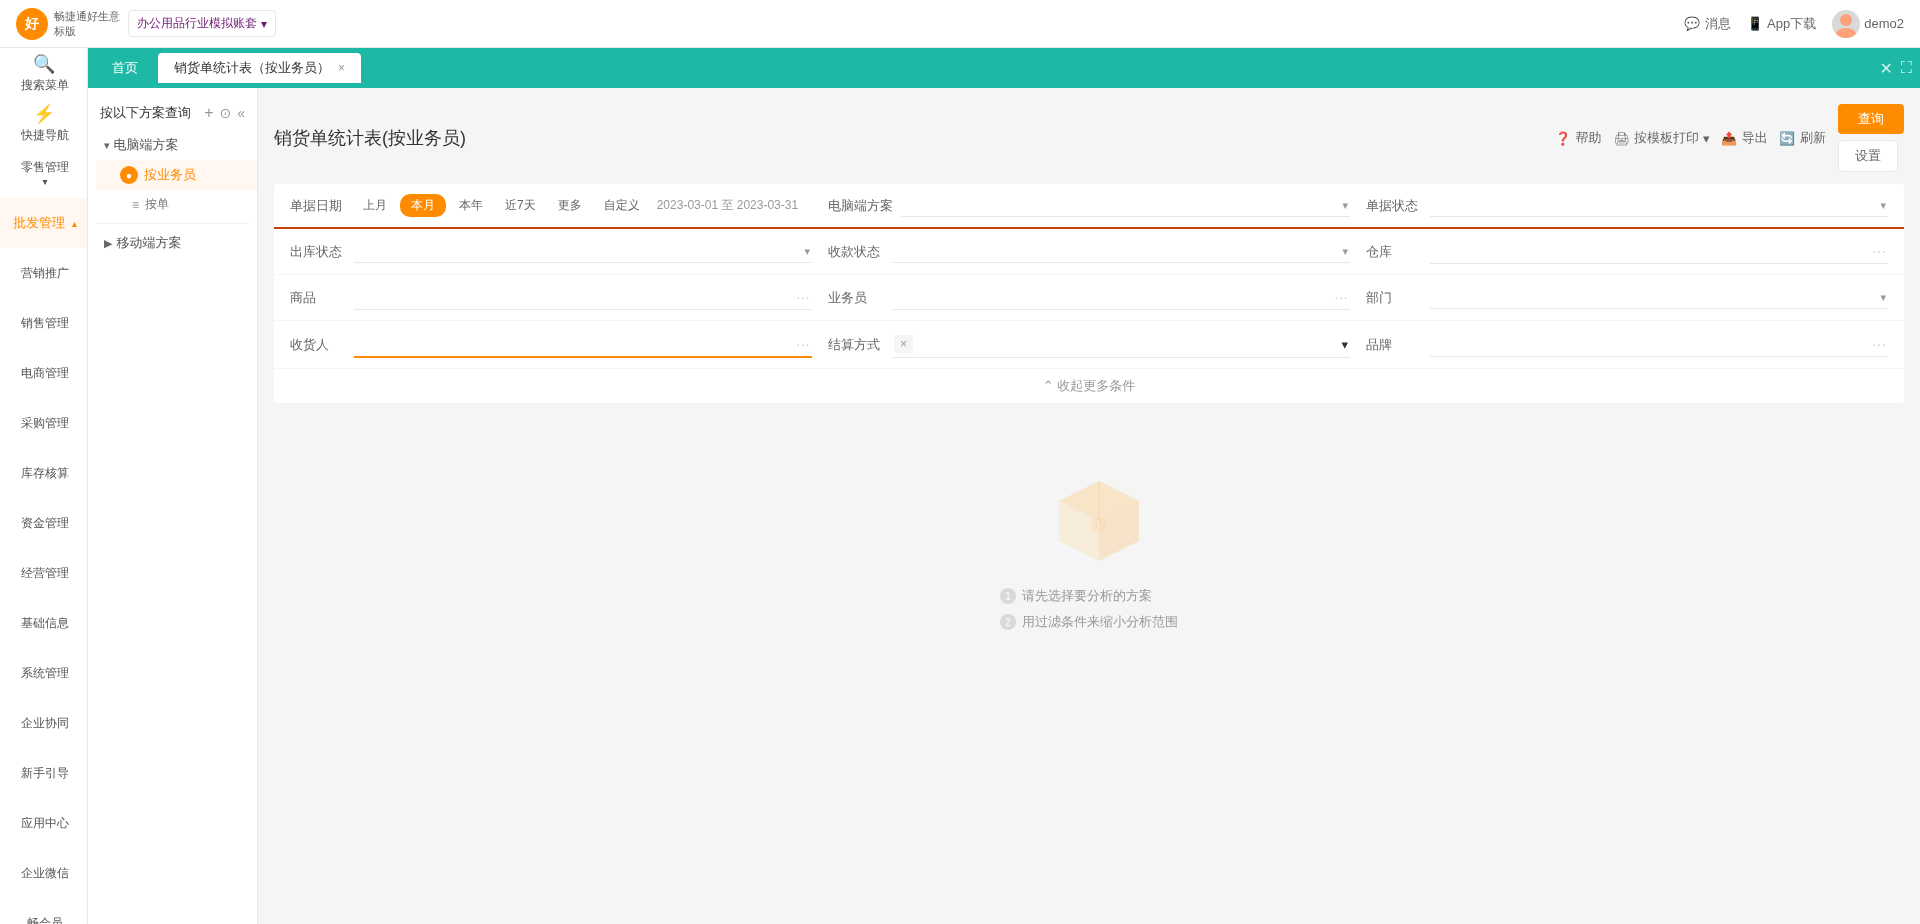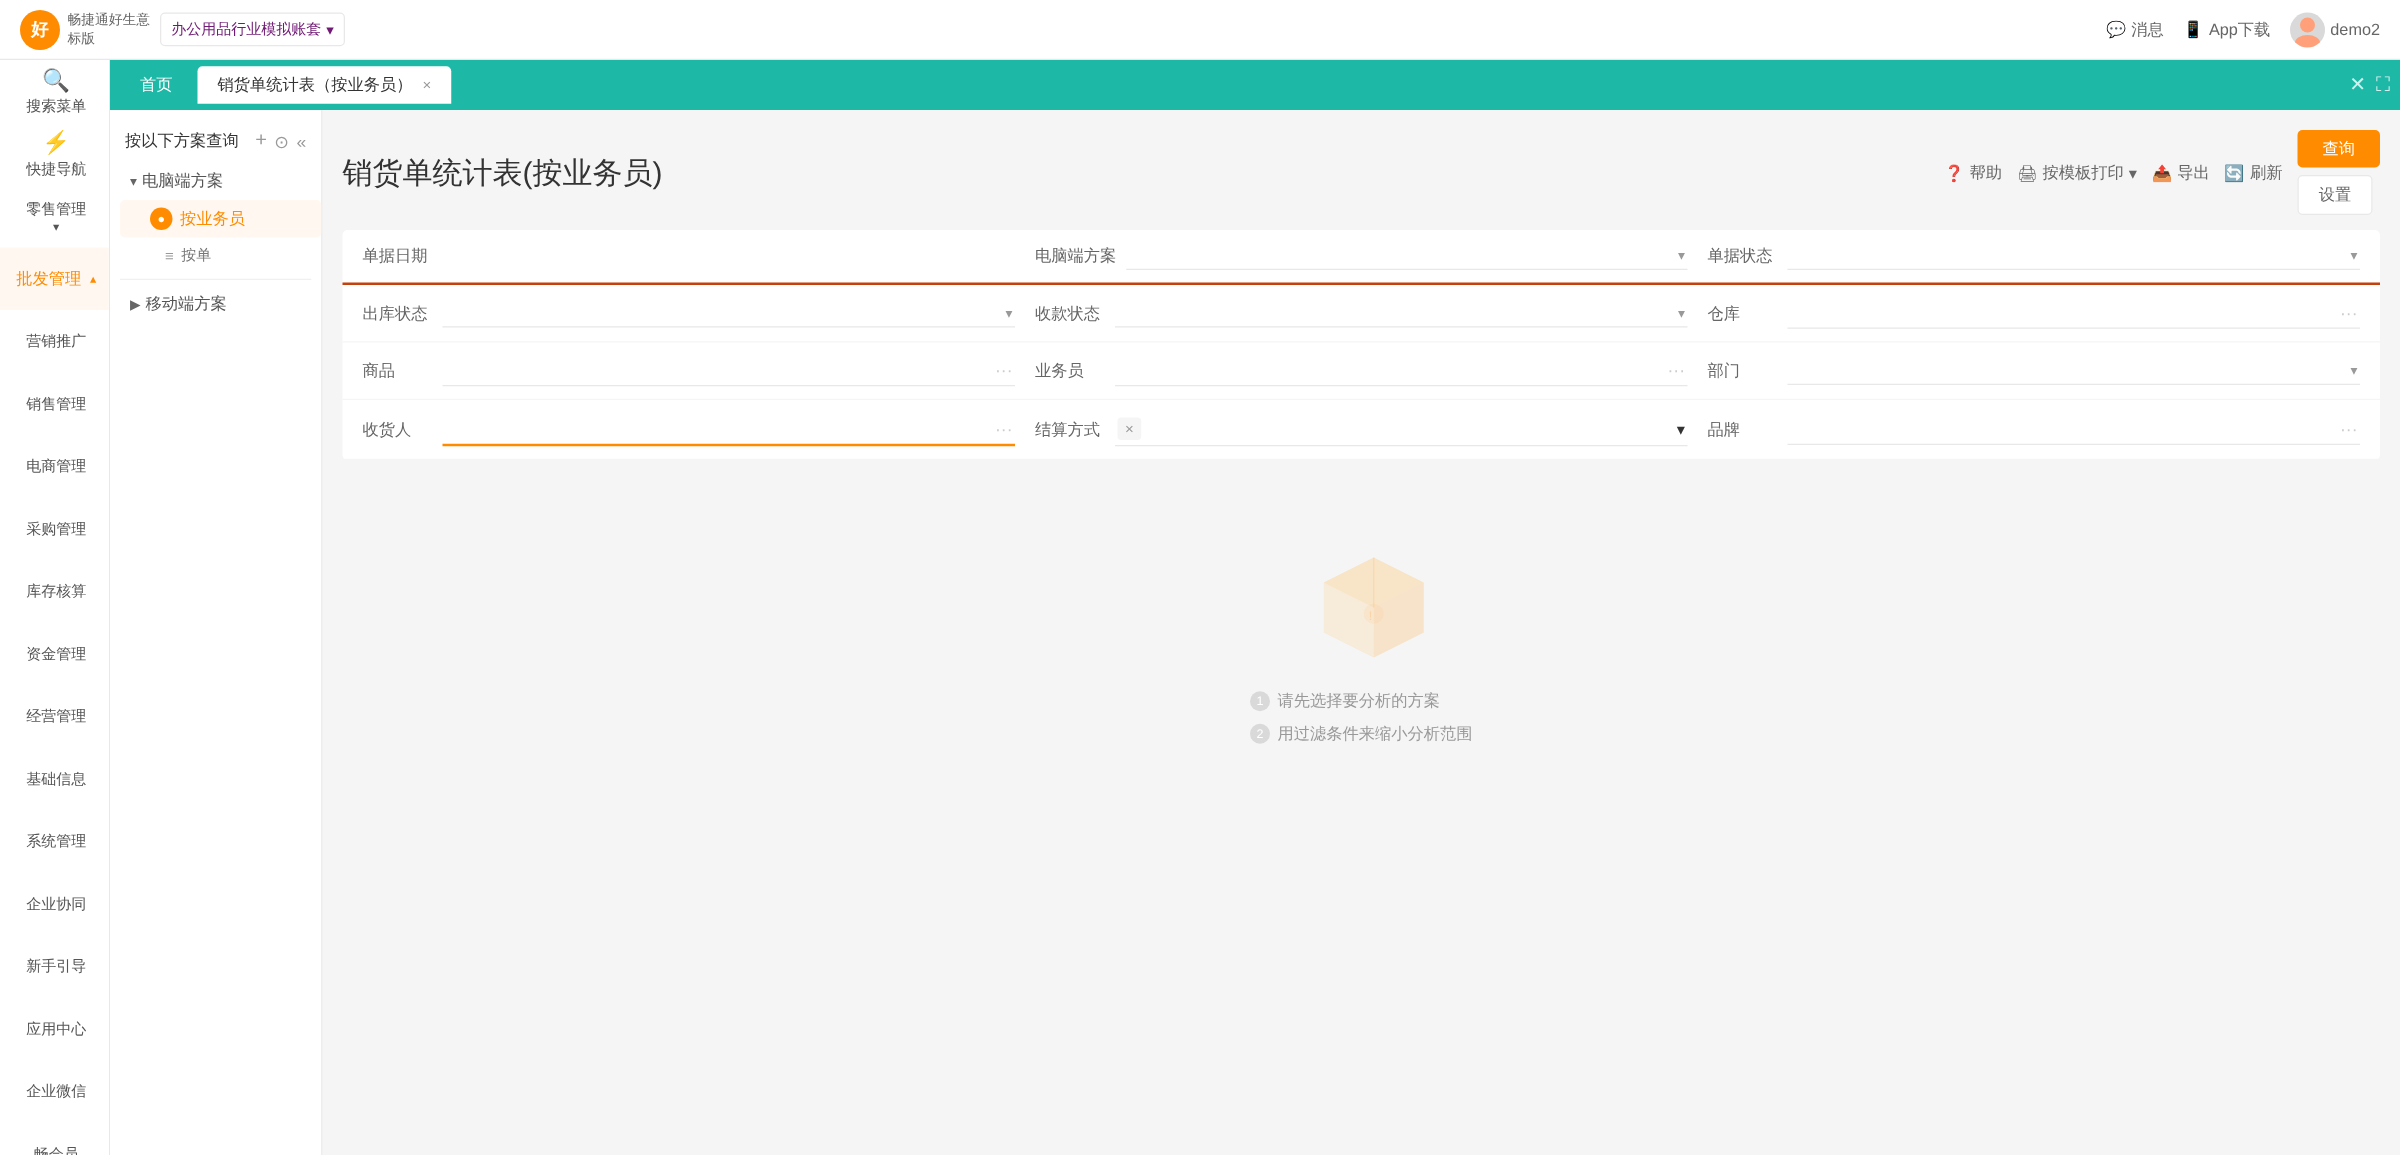--- a/index.html
+++ b/index.html
@@ -91,21 +91,21 @@
     .tab-bar-right { margin-left: auto; display: flex; align-items: center; gap: 8px; }
     .tab-bar-btn { color: #fff; cursor: pointer; font-size: 16px; opacity: 0.8; }
 
     
     .page-title-bar {
       display: flex;
       align-items: center;
       justify-content: space-between;
       margin-bottom: 12px;
     }
-    .page-title { font-size: 24px; font-weight: 500; color: #333; }
+    .page-title { font-size: 18px; font-weight: 500; color: #333; }
     .page-actions { display: flex; align-items: center; gap: 12px; }
     .page-action-btn { display: flex; align-items: center; gap: 4px; cursor: pointer; color: #666; font-size: 13px; }
     .filter-select {
       flex: 1;
       border: none;
       border-bottom: 1px solid #e8e8e8;
       padding: 4px 0;
       font-size: 13px;
       outline: none;
       color: #333;
@@ -427,20 +427,29 @@
             </div>
           </div>
         </div>
 
         <div class="filter-section">
 
           <div class="filter-cell" style="display:flex;align-items:center;padding:10px 16px;border-bottom:2px solid #c2410c;gap:16px;">
 
             <div style="display:flex;align-items:center;gap:8px;flex:1;">
               <span class="filter-cell-label">单据日期</span>
+              <div style="display:flex;align-items:center;gap:4px;flex:1;">
+                <span class="date-tab">上月</span>
+                <span class="date-tab active" style="background:#ff8c00;color:#fff;padding:2px 10px;border-radius:10px;font-size:12px;">本月</span>
+                <span class="date-tab">本年</span>
+                <span class="date-tab">近7天</span>
+                <span class="date-tab">更多</span>
+                <span class="date-tab">自定义</span>
+                <span class="date-range-text">2023-03-01 至 2023-03-31</span>
+              </div>
             </div>
 
             <div style="display:flex;align-items:center;gap:8px;flex:1;">
               <span class="filter-cell-label">电脑端方案</span>
               <div class="filter-select" style="flex:1;border-bottom:1px solid #e8e8e8;padding:4px 2px;display:flex;align-items:center;justify-content:space-between;">
                 <span></span>
                 <span class="chevron">▾</span>
               </div>
             </div>
 
@@ -520,20 +529,24 @@
             </div>
             <div style="display:flex;align-items:center;gap:8px;flex:1;">
               <span class="filter-cell-label">品牌</span>
               <div style="flex:1;border-bottom:1px solid #e8e8e8;padding:4px 2px;display:flex;align-items:center;justify-content:space-between;">
                 <span></span>
                 <span class="filter-dots">···</span>
               </div>
             </div>
           </div>
 
+          <div class="collapse-row">
+            <span>⌃</span>
+            <span>收起更多条件</span>
+          </div>
         </div>
 
         <div class="empty-state">
           <div class="empty-icon">
             <svg width="120" height="100" viewBox="0 0 120 100" class="box-svg">
               <polygon points="60,10 100,30 100,70 60,90 20,70 20,30" fill="#ffb74d" opacity="0.3"></polygon>
               <polygon points="60,10 100,30 60,50 20,30" fill="#ffa726" opacity="0.4"></polygon>
               <polygon points="60,50 100,30 100,70 60,90" fill="#ff8c00" opacity="0.3"></polygon>
               <polygon points="60,50 20,30 20,70 60,90" fill="#ffcc80" opacity="0.3"></polygon>
               <line x1="60" y1="10" x2="60" y2="50" stroke="#ff8c00" stroke-width="1" opacity="0.5"></line>

